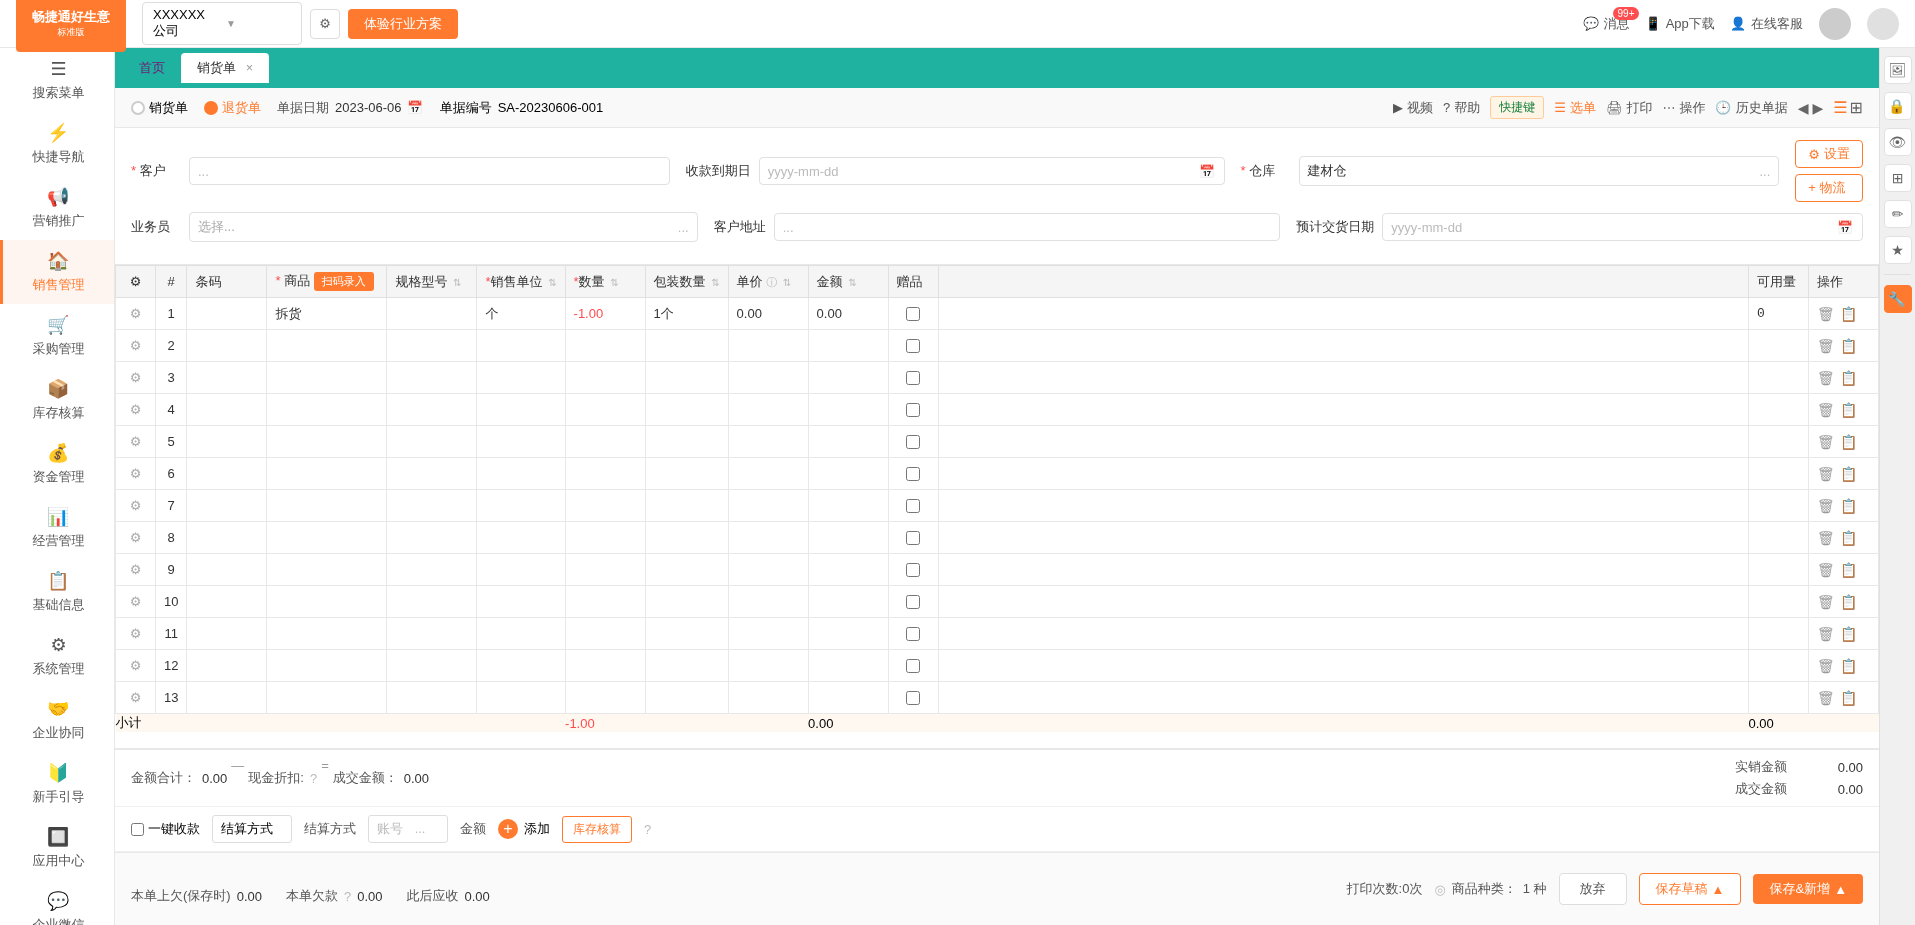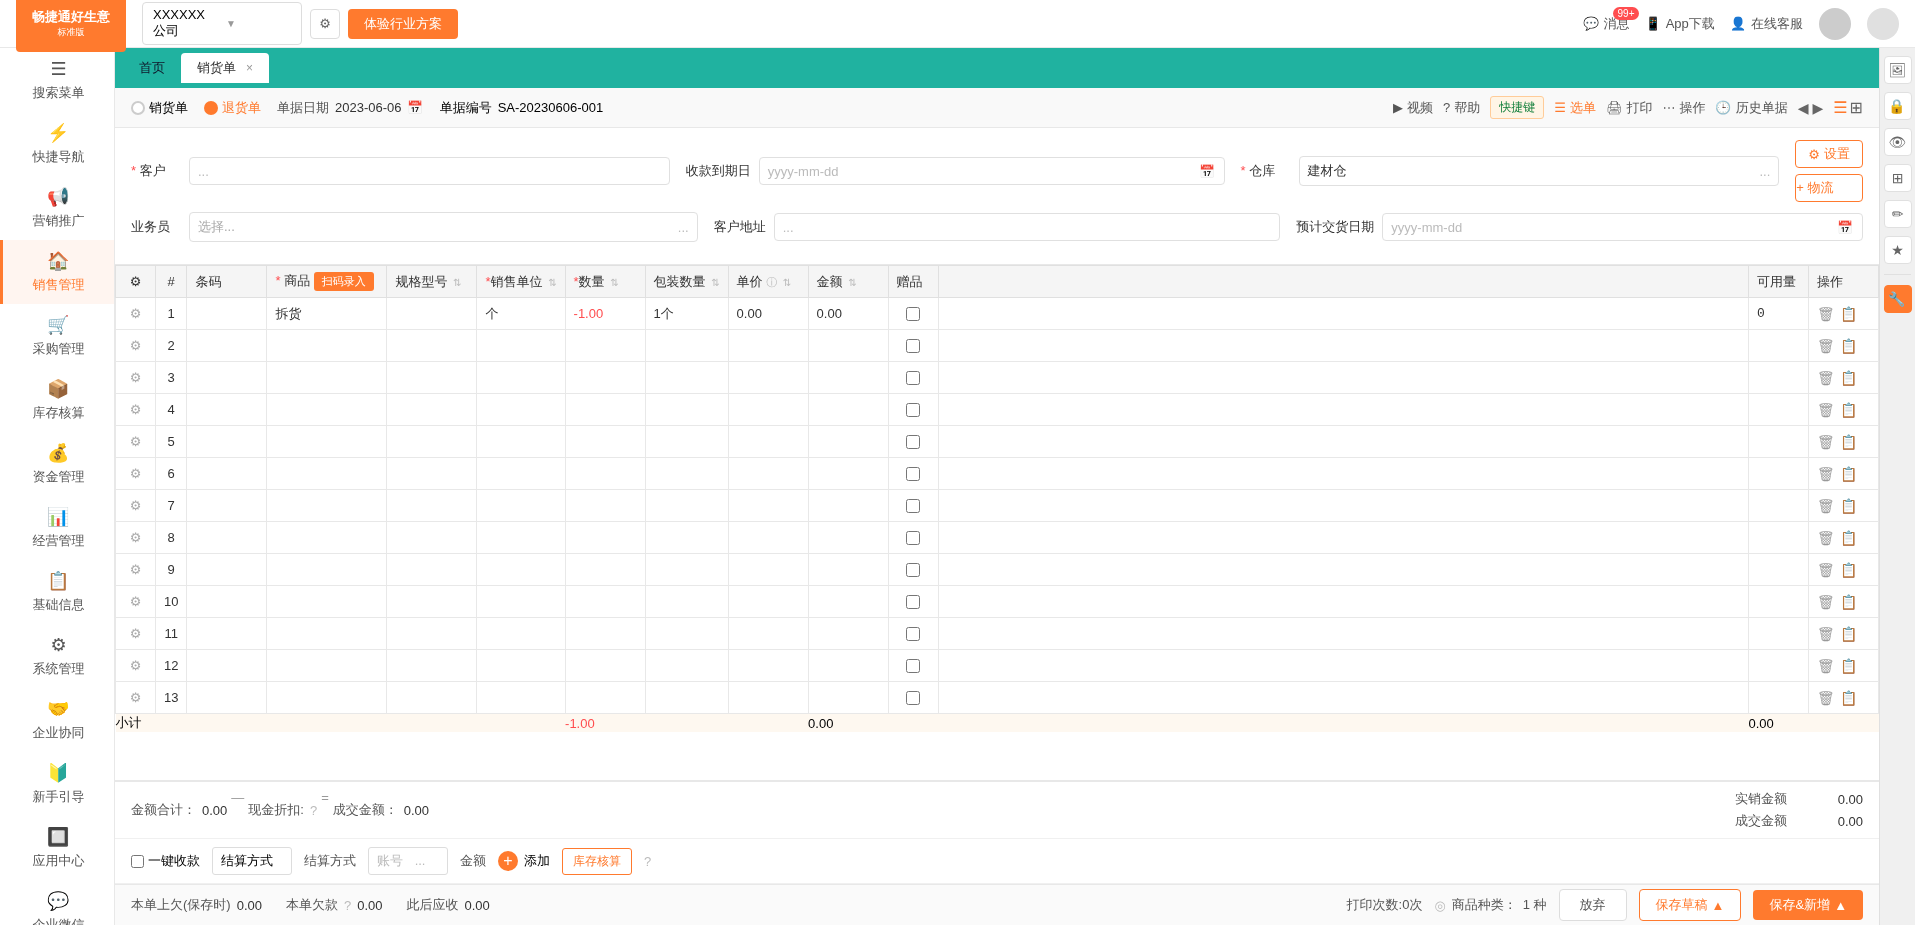--- a/index.html
+++ b/index.html
@@ -99,21 +99,21 @@
 
     
     .tab-bar {
       background: #20b2a0;
       display: flex;
       align-items: center;
       height: 40px;
       padding: 0 8px;
     }
     .tab-home {
-      padding: 6px 16px; color: #0f172a; cursor: pointer;
+      padding: 6px 16px; color: #701a75; cursor: pointer;
       background: transparent; font-size: 13px;
     }
     .tab-item {
       display: flex; align-items: center; gap: 6px;
       background: #fff; color: #333;
       padding: 6px 16px; border-radius: 4px 4px 0 0;
       cursor: pointer; font-size: 13px;
     }
     .tab-close { cursor: pointer; color: #999; font-size: 12px; margin-left: 4px; }
 
@@ -179,21 +179,21 @@
     .action-btns {
       display: flex; flex-direction: column; gap: 6px; margin-left: auto;
     }
     .settings-btn {
       background: #fff; border: 1px solid #ff7a2e; color: #ff7a2e;
       border-radius: 4px; padding: 4px 12px; cursor: pointer; font-size: 12px;
       display: flex; align-items: center; gap: 4px;
     }
     .logistics-btn {
       background: #fff; border: 1px solid #ff7a2e; color: #ff7a2e;
-      border-radius: 4px; padding: 4px 0; cursor: pointer; font-size: 12px;
+      border-radius: 4px; padding: 4px 12px; cursor: pointer; font-size: 12px;
       display: flex; align-items: center; gap: 4px;
     }
     .notes-row { display: flex; align-items: center; gap: 8px; }
 
     
     .table-container { flex: 1; overflow-y: auto; border-bottom: 1px solid #e8e8e8; }
     table { width: 100%; border-collapse: collapse; }
     thead th {
       background: #f5f5f5; border: 1px solid #e0e0e0;
       padding: 6px 8px; text-align: left; font-weight: normal;
@@ -273,22 +273,22 @@
       flex-direction: column;
       align-items: flex-end;
       gap: 4px;
     }
     .total-line { display: flex; gap: 16px; align-items: center; }
     .total-label { color: #555; }
     .total-val { color: #333; font-weight: 500; min-width: 60px; text-align: right; }
 
     
     .footer-bar {
-      display: flex; align-items: center; gap: 24px;
-      padding: 4px 16px;
+      display: flex; align-items: flex-end; gap: 24px;
+      padding: 20px 16px;
       background: #fafafa;
       border-top: 1px solid #e8e8e8;
     }
     .footer-info { display: flex; align-items: center; gap: 6px; color: #555; }
     .footer-val { color: #333; }
     .footer-right { margin-left: auto; display: flex; align-items: center; gap: 12px; }
     .print-info { color: #555; }
     .category-info { display: flex; align-items: center; gap: 6px; color: #555; }
     .abandon-btn {
       border: 1px solid #ddd; background: #fff; color: #555;

